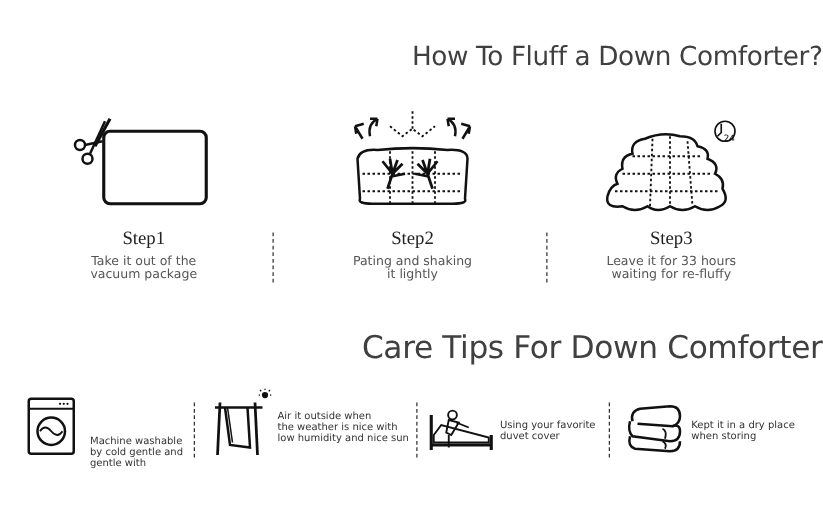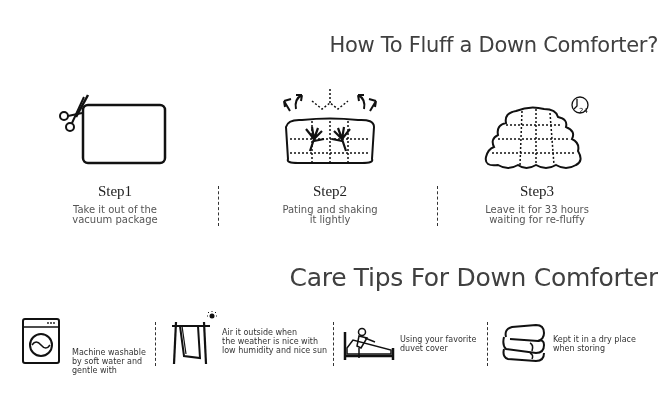--- a/index.html
+++ b/index.html
@@ -93,21 +93,21 @@
       <line x1="1" y1="9" x2="37" y2="9" stroke="#111" stroke-width="1.5"></line>
       <circle cx="26" cy="5" r="0.9" fill="#111"></circle>
         <circle cx="29" cy="5" r="0.9" fill="#111"></circle>
         <circle cx="32" cy="5" r="0.9" fill="#111"></circle>
       <circle cx="19" cy="27" r="11" fill="none" stroke="#111" stroke-width="2"></circle>
       <path d="M10 27 Q14 21 19 27 Q24 33 28 27" fill="none" stroke="#111" stroke-width="1.5"></path>
     </svg>
   </div>
   <div class="tip-text" style="left:50px; top:16px;margin-top:14px;">
     <div>Machine washable</div>
-    <div>by soft water and</div>
+    <div>by cold gentle and</div>
     <div>gentle with</div>
   </div>
 </div>
 
 <div class="vdash" style="left:155px; top:322px; height:44px;"></div>
 
 <div class="tip" style="left:170px; top:312px; width:160px; height:56px;">
   <div style="position:absolute; left:0; top:0;">
     <svg width="48" height="52" viewBox="0 0 48 52">
       <circle cx="42" cy="4" r="2.5" fill="#111"></circle>

